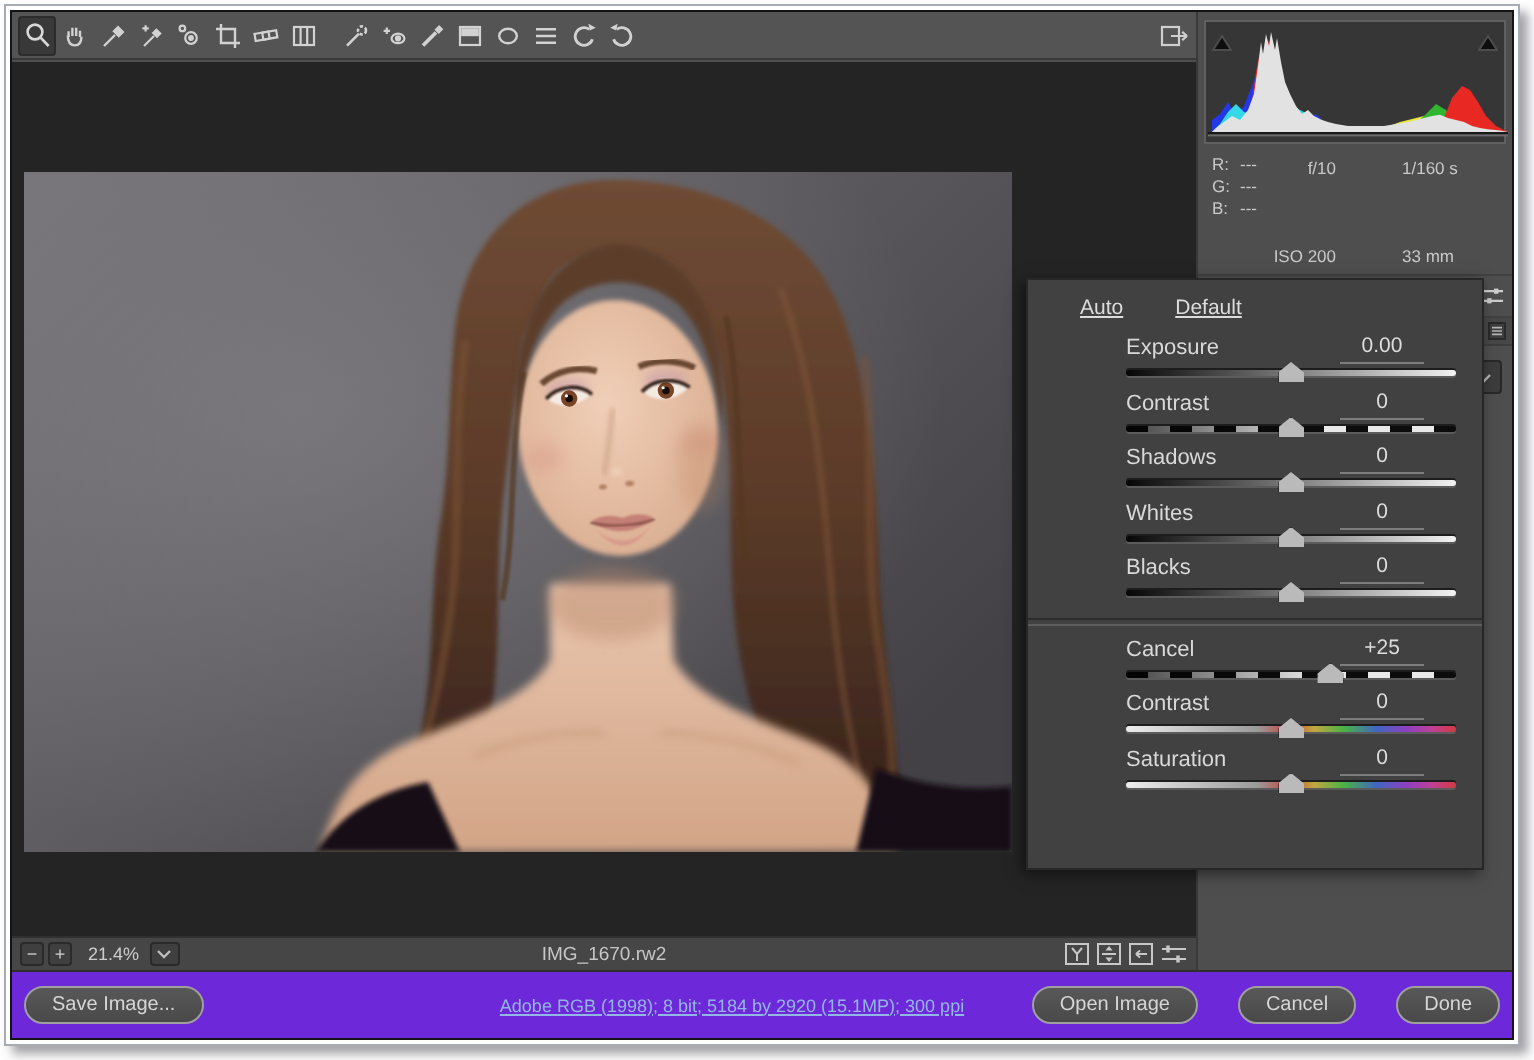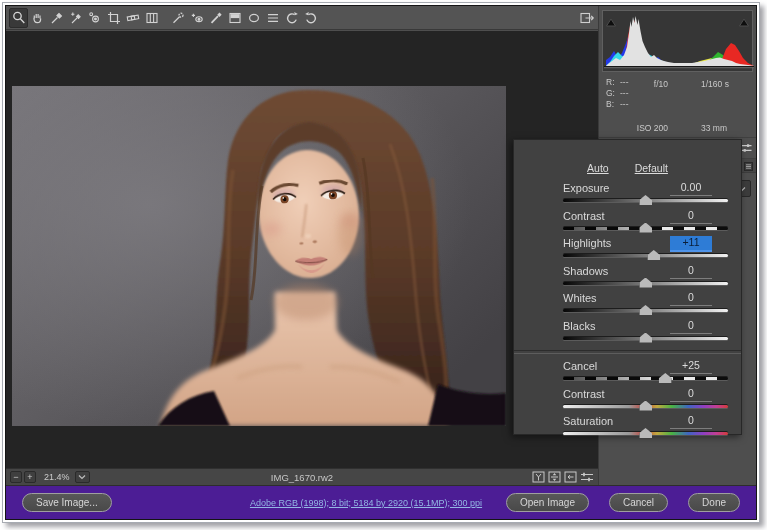--- a/index.html
+++ b/index.html
@@ -41,35 +41,35 @@
   .tabs{display:flex;justify-content:space-between;align-items:center;padding:2px 3px;height:16px;border-top:1px solid #404040;border-bottom:1px solid #404040;}
   .tab{width:15px;height:15px;display:flex;align-items:center;justify-content:center;border:1px solid transparent;border-radius:2px;}
   .tab.sel{background:#373737;border-color:#2b2b2b;}
   .panel-title{position:relative;height:13px;background:#474747;border-bottom:1px solid #3d3d3d;color:#dddddd;font-size:9.5px;line-height:13px;text-align:center;}
   .panel-menu{position:absolute;right:3px;top:2px;}
   .wbrow{display:flex;align-items:center;gap:4px;padding:7px 5px 0 6px;font-size:9.5px;color:#c6c6c6;}
   .wbselect{flex:1;height:15px;background:#3c3c3c;border:1px solid #282828;border-radius:2px;color:#dddddd;display:flex;align-items:center;justify-content:space-between;padding:0 4px;font-size:9.5px;}
 
   
   .adjust{position:absolute;left:507px;top:133px;width:229px;height:296px;background:#414141;border:1px solid #272727;box-shadow:-2px 2px 7px rgba(0,0,0,.5);box-sizing:border-box;padding:8px 13px 0 13px;z-index:6;}
-  .linksrow{text-align:center;height:19px;font-size:10.5px;color:#dcdcdc;margin-top:14px;}
+  .linksrow{height:19px;font-size:10.5px;color:#dcdcdc;}
   .linksrow span{text-decoration:underline;margin:0 13px;cursor:default;}
   .srow{position:relative;height:27.5px;margin-left:36px;}
   .slabel{position:absolute;left:0;top:1px;font-size:11px;color:#d9d9d9;}
   .sval{position:absolute;right:16px;top:0;width:42px;text-align:center;font-size:10.5px;color:#dcdcdc;border-bottom:1px solid #7d7d7d;padding-bottom:2px;}
   .sval.sel{background:#2e7cd6;color:#0a1e38;border-bottom:2px solid #4f94ea;}
   .track{position:absolute;left:0;right:0;top:18px;height:3px;border-radius:2px;box-shadow:0 -1px 0 rgba(0,0,0,.55),0 1px 0 rgba(255,255,255,.14);}
   .track.tone{background:linear-gradient(90deg,#060606,#f2f2f2);}
   .track.dash{background-image:linear-gradient(90deg,rgba(0,0,0,.72),rgba(0,0,0,0) 58%),repeating-linear-gradient(90deg,#0c0c0c 0 11px,#e9e9e9 11px 22px);}
   .track.color{background:linear-gradient(90deg,#ededed,#9a9a9a 40%,#c2483f 49%,#c2a83f 57%,#49b344 66%,#3f65c2 76%,#8e3fc2 85%,#c23f93 93%,#d23b3b 100%);}
   .thumb{position:absolute;top:-4px;width:13px;height:10px;background:#bababa;transform:translateX(-50%);clip-path:polygon(50% 0,100% 52%,100% 100%,0 100%,0 52%);filter:drop-shadow(0 0 1px #000);}
   .sdiv{height:2px;border-top:1px solid #2c2c2c;border-bottom:1px solid #5d5d5d;margin:4px -13px 5px -13px;}
 
   
-  .footer{position:absolute;left:0;top:479px;width:750px;height:34px;background:#4c1d95;border-top:1px solid #2d2d2d;display:flex;align-items:center;box-sizing:border-box;padding:0 16px;}
+  .footer{position:absolute;left:0;top:479px;width:750px;height:34px;background:#6d28d9;border-top:1px solid #2d2d2d;display:flex;align-items:center;box-sizing:border-box;padding:0 6px;}
   .pill{height:19px;box-sizing:border-box;border:1px solid #9f9f9f;border-radius:10px;background:linear-gradient(#585858,#494949);color:#d6d6d6;font-size:10px;display:flex;align-items:center;padding:0 13px;white-space:nowrap;}
   .wflink{position:absolute;left:48%;transform:translateX(-50%);color:#93b7e4;font-size:9px;text-decoration:underline;white-space:nowrap;}
   .fbtns{margin-left:auto;display:flex;gap:20px;}
 
   svg text{font-family:"Liberation Sans","DejaVu Sans",sans-serif;}
 </style>
 </head>
 <body>
 
 <div class="stage">
@@ -443,27 +443,20 @@
             </div>
     </div>
     <div class="srow">
       <div class="slabel">Contrast</div>
       <div class="sval">0</div>
       <div class="track dash">
               <div class="thumb" style="left: 50%;"></div>
             </div>
     </div>
     <div class="srow">
-      <div class="slabel">Highlights</div>
-      <div class="sval sel">+11</div>
-      <div class="track tone">
-              <div class="thumb" style="left: 55%;"></div>
-            </div>
-    </div>
-    <div class="srow">
       <div class="slabel">Shadows</div>
       <div class="sval">0</div>
       <div class="track tone">
               <div class="thumb" style="left: 50%;"></div>
             </div>
     </div>
     <div class="srow">
       <div class="slabel">Whites</div>
       <div class="sval">0</div>
       <div class="track tone">

